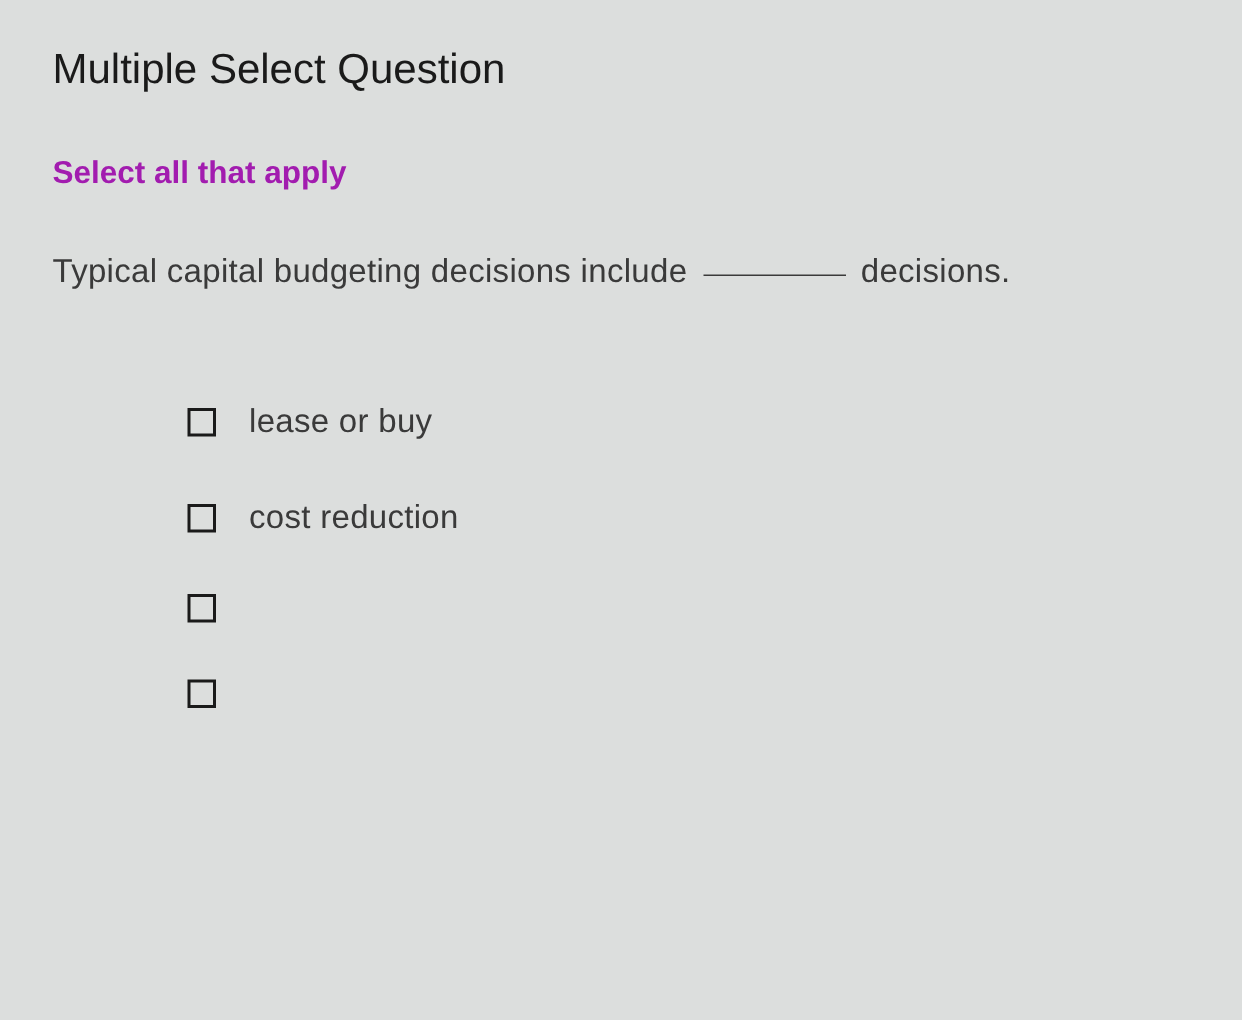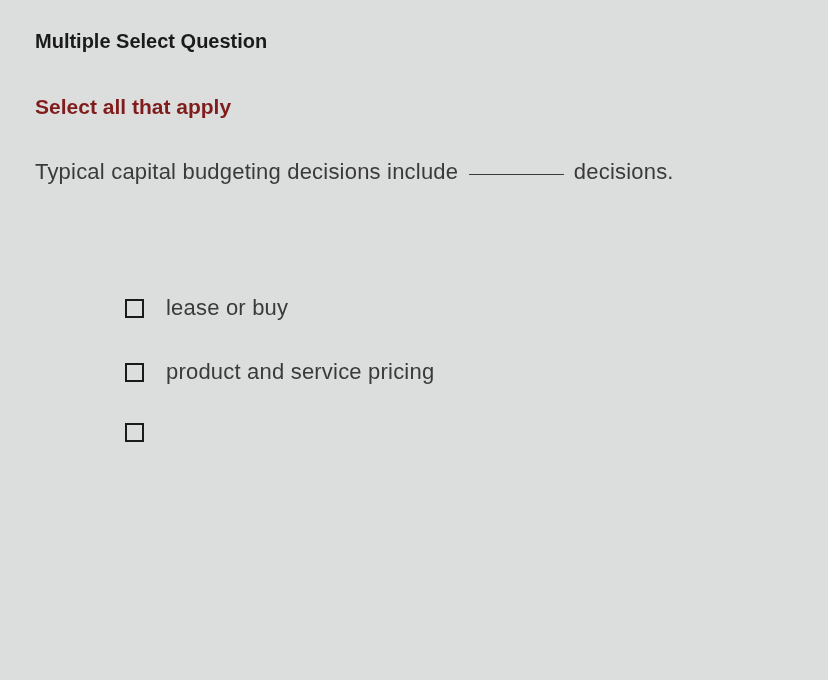--- a/index.html
+++ b/index.html
@@ -9,36 +9,36 @@
     }
     body {
       width: 828px;
       height: 680px;
       background: #dcdedd;
       font-family: 'Helvetica Neue', Arial, sans-serif;
       padding: 30px 30px 20px 35px;
       color: #1a1a1a;
     }
     .question-title {
-      font-size: 20px;
-      font-weight: 700;
+      font-size: 28px;
+      font-weight: 400;
       margin-bottom: 42px;
       color: #1a1a1a;
     }
     .instruction {
       font-size: 21px;
       font-weight: 700;
       margin-bottom: 40px;
-      color: #7f1d1d;
+      color: #a21caf;
     }
     .prompt {
       font-size: 22px;
       font-weight: 400;
       color: #3a3a3a;
-      margin-bottom: 110px;
+      margin-bottom: 74px;
       letter-spacing: 0.2px;
     }
     .prompt .blank {
       display: inline-block;
       border-bottom: 1.5px solid #3a3a3a;
       width: 95px;
       margin: 0 4px;
       vertical-align: baseline;
       position: relative;
       top: -4px;
@@ -80,18 +80,21 @@
   <span>Typical capital budgeting decisions include </span><span class="blank"></span><span> decisions.</span>
 </div>
 
 <div class="options">
   <div class="option">
     <div class="checkbox"></div>
     <span class="option-label">lease or buy</span>
   </div>
   <div class="option">
     <div class="checkbox"></div>
-    <span class="option-label">product and service pricing</span>
+    <span class="option-label">cost reduction</span>
+  </div>
+  <div class="option">
+    <div class="checkbox"></div>
   </div>
   <div class="option">
     <div class="checkbox"></div>
   </div>
 </div>
 
 </body></html>

